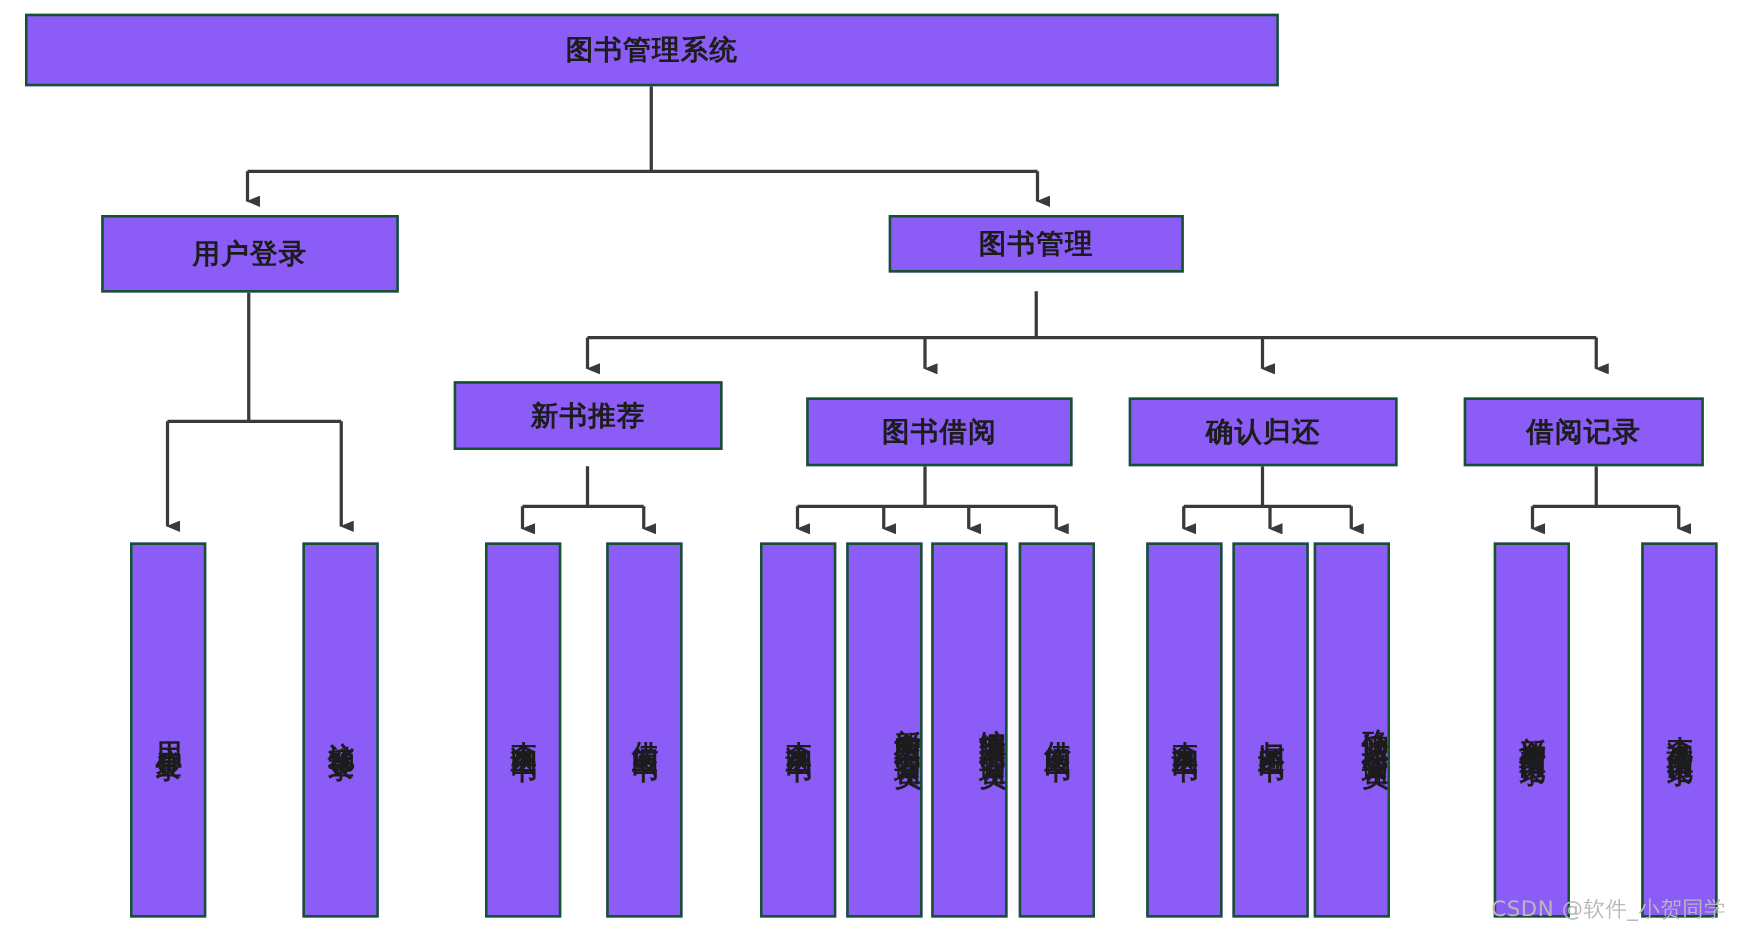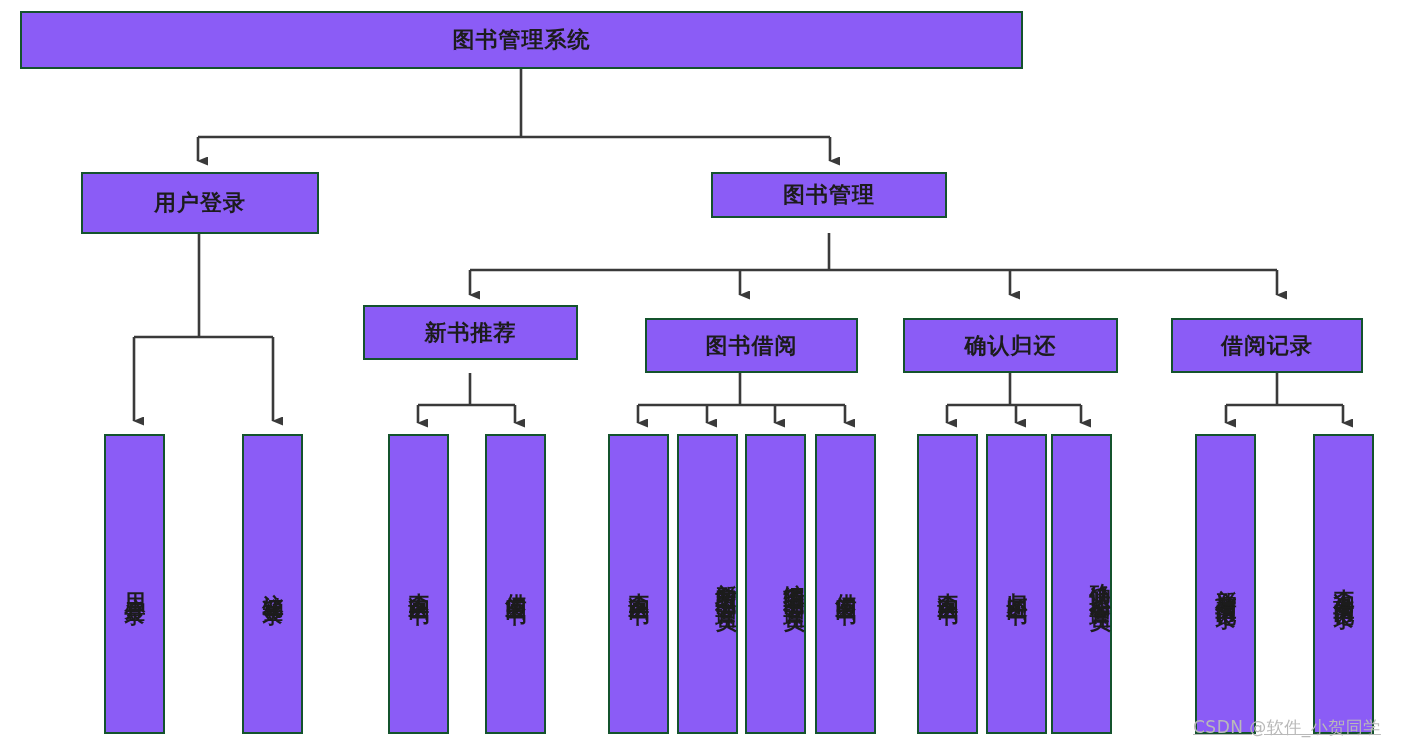--- a/index.html
+++ b/index.html
@@ -52,21 +52,20 @@
   }
   .node.vertical.toptext {
     align-items: flex-start;
   }
   .watermark {
     position: absolute;
     font-size: 17px;
     color: #b9b9b9;
     white-space: nowrap;
     letter-spacing: 0.5px;
-    text-decoration: underline;
   }
 </style>
 </head>
 <body>
 
 <div id="canvas">
 
   <svg class="wires" viewBox="0 0 1405 747">
     <defs>
       <marker id="arrow" markerWidth="9" markerHeight="11" refX="4.5" refY="10" orient="auto" markerUnits="userSpaceOnUse">

